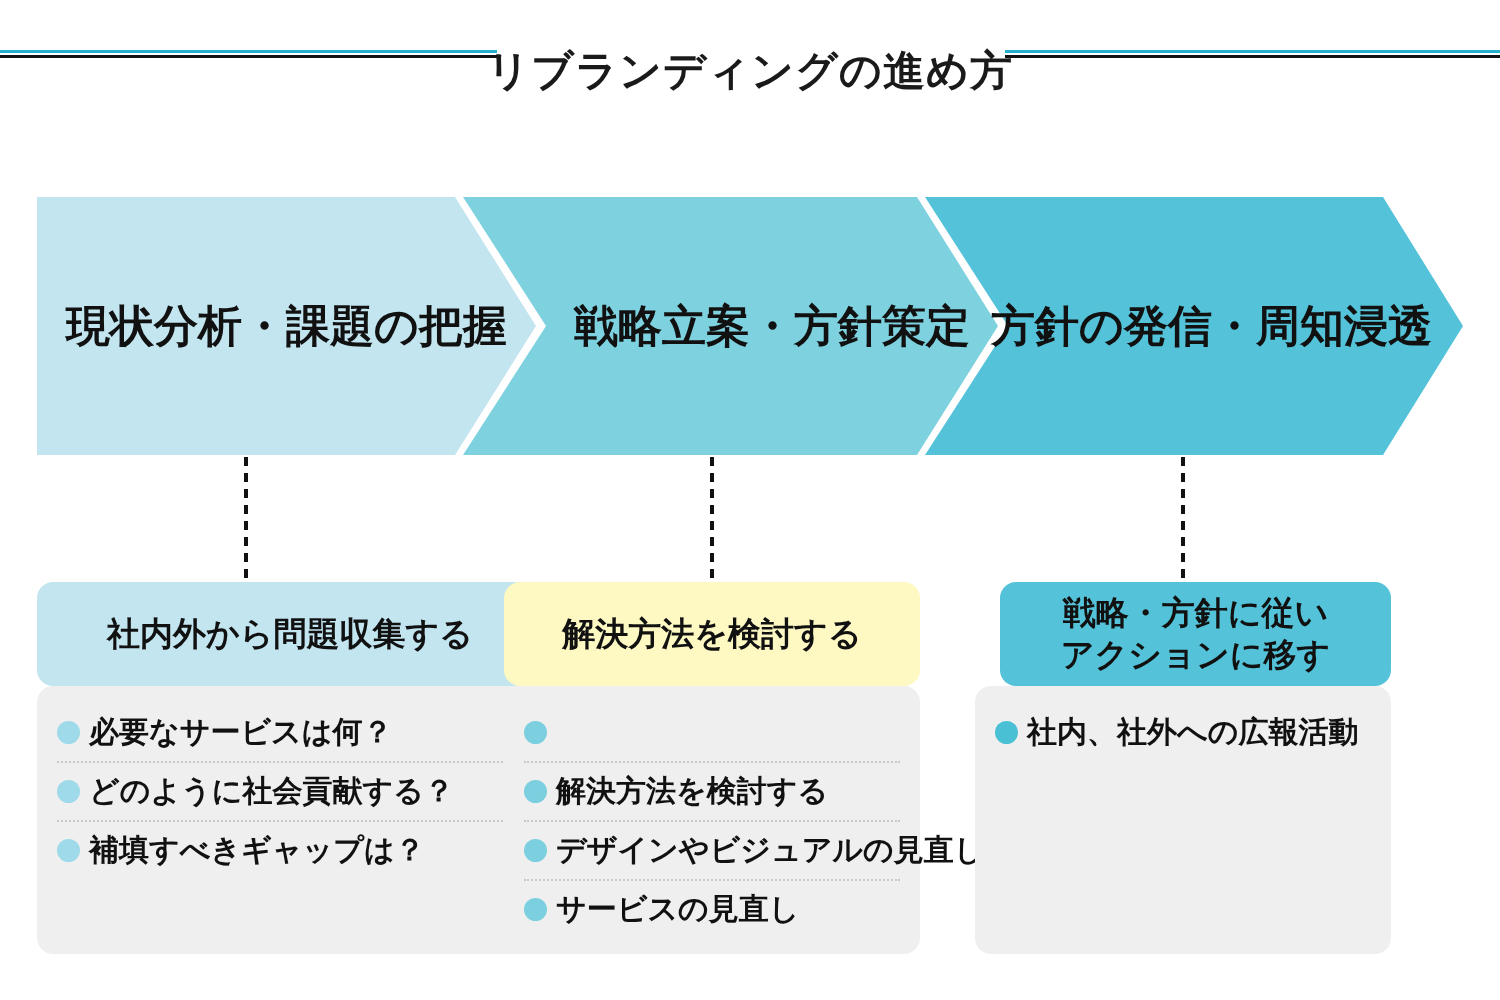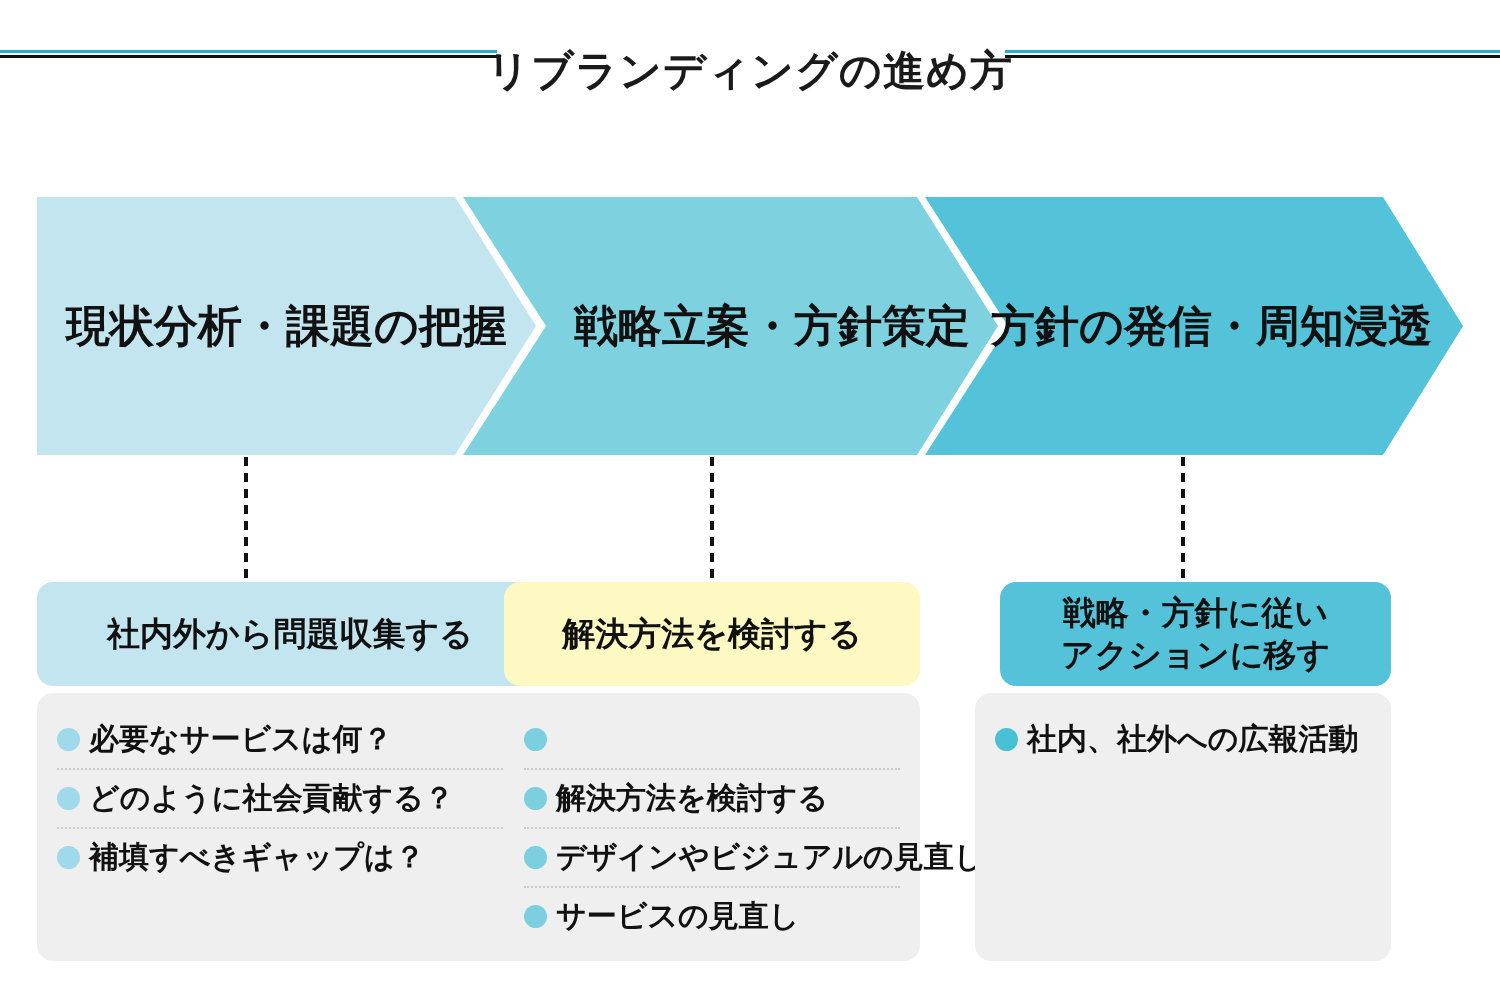--- a/index.html
+++ b/index.html
@@ -31,21 +31,21 @@
   .col2{left:504px;width:416px;}
   .col3{left:975px;width:416px;}
   .panel-head{
     height:104px;border-radius:16px;display:flex;align-items:center;justify-content:center;
     font-size:33px;font-weight:700;text-align:center;white-space:pre-line;line-height:1.28;color:#111111;
   }
   .col1 .panel-head{background:#c2e5ef;}
   .col2 .panel-head{background:#fef9c3;}
   .col3 .panel-head{background:#54c3d9;margin-left:25px;}
   .panel-body{
-    margin-top:7px;height:268px;background:#efeff0;border-radius:16px;
+    height:268px;background:#efeff0;border-radius:16px;
     padding:18px 0 0 0;box-sizing:border-box;
   }
   .item{
     display:flex;align-items:center;height:57px;margin:0 20px;
     font-size:30px;font-weight:700;white-space:nowrap;color:#111111;
   }
   .item + .item{border-top:2px dotted #c9c9c9;}
   .bullet{width:23px;height:23px;border-radius:50%;margin-right:9px;flex:none;}
   .col1 .bullet{background:#9edae9;}
   .col2 .bullet{background:#7bcfde;}

